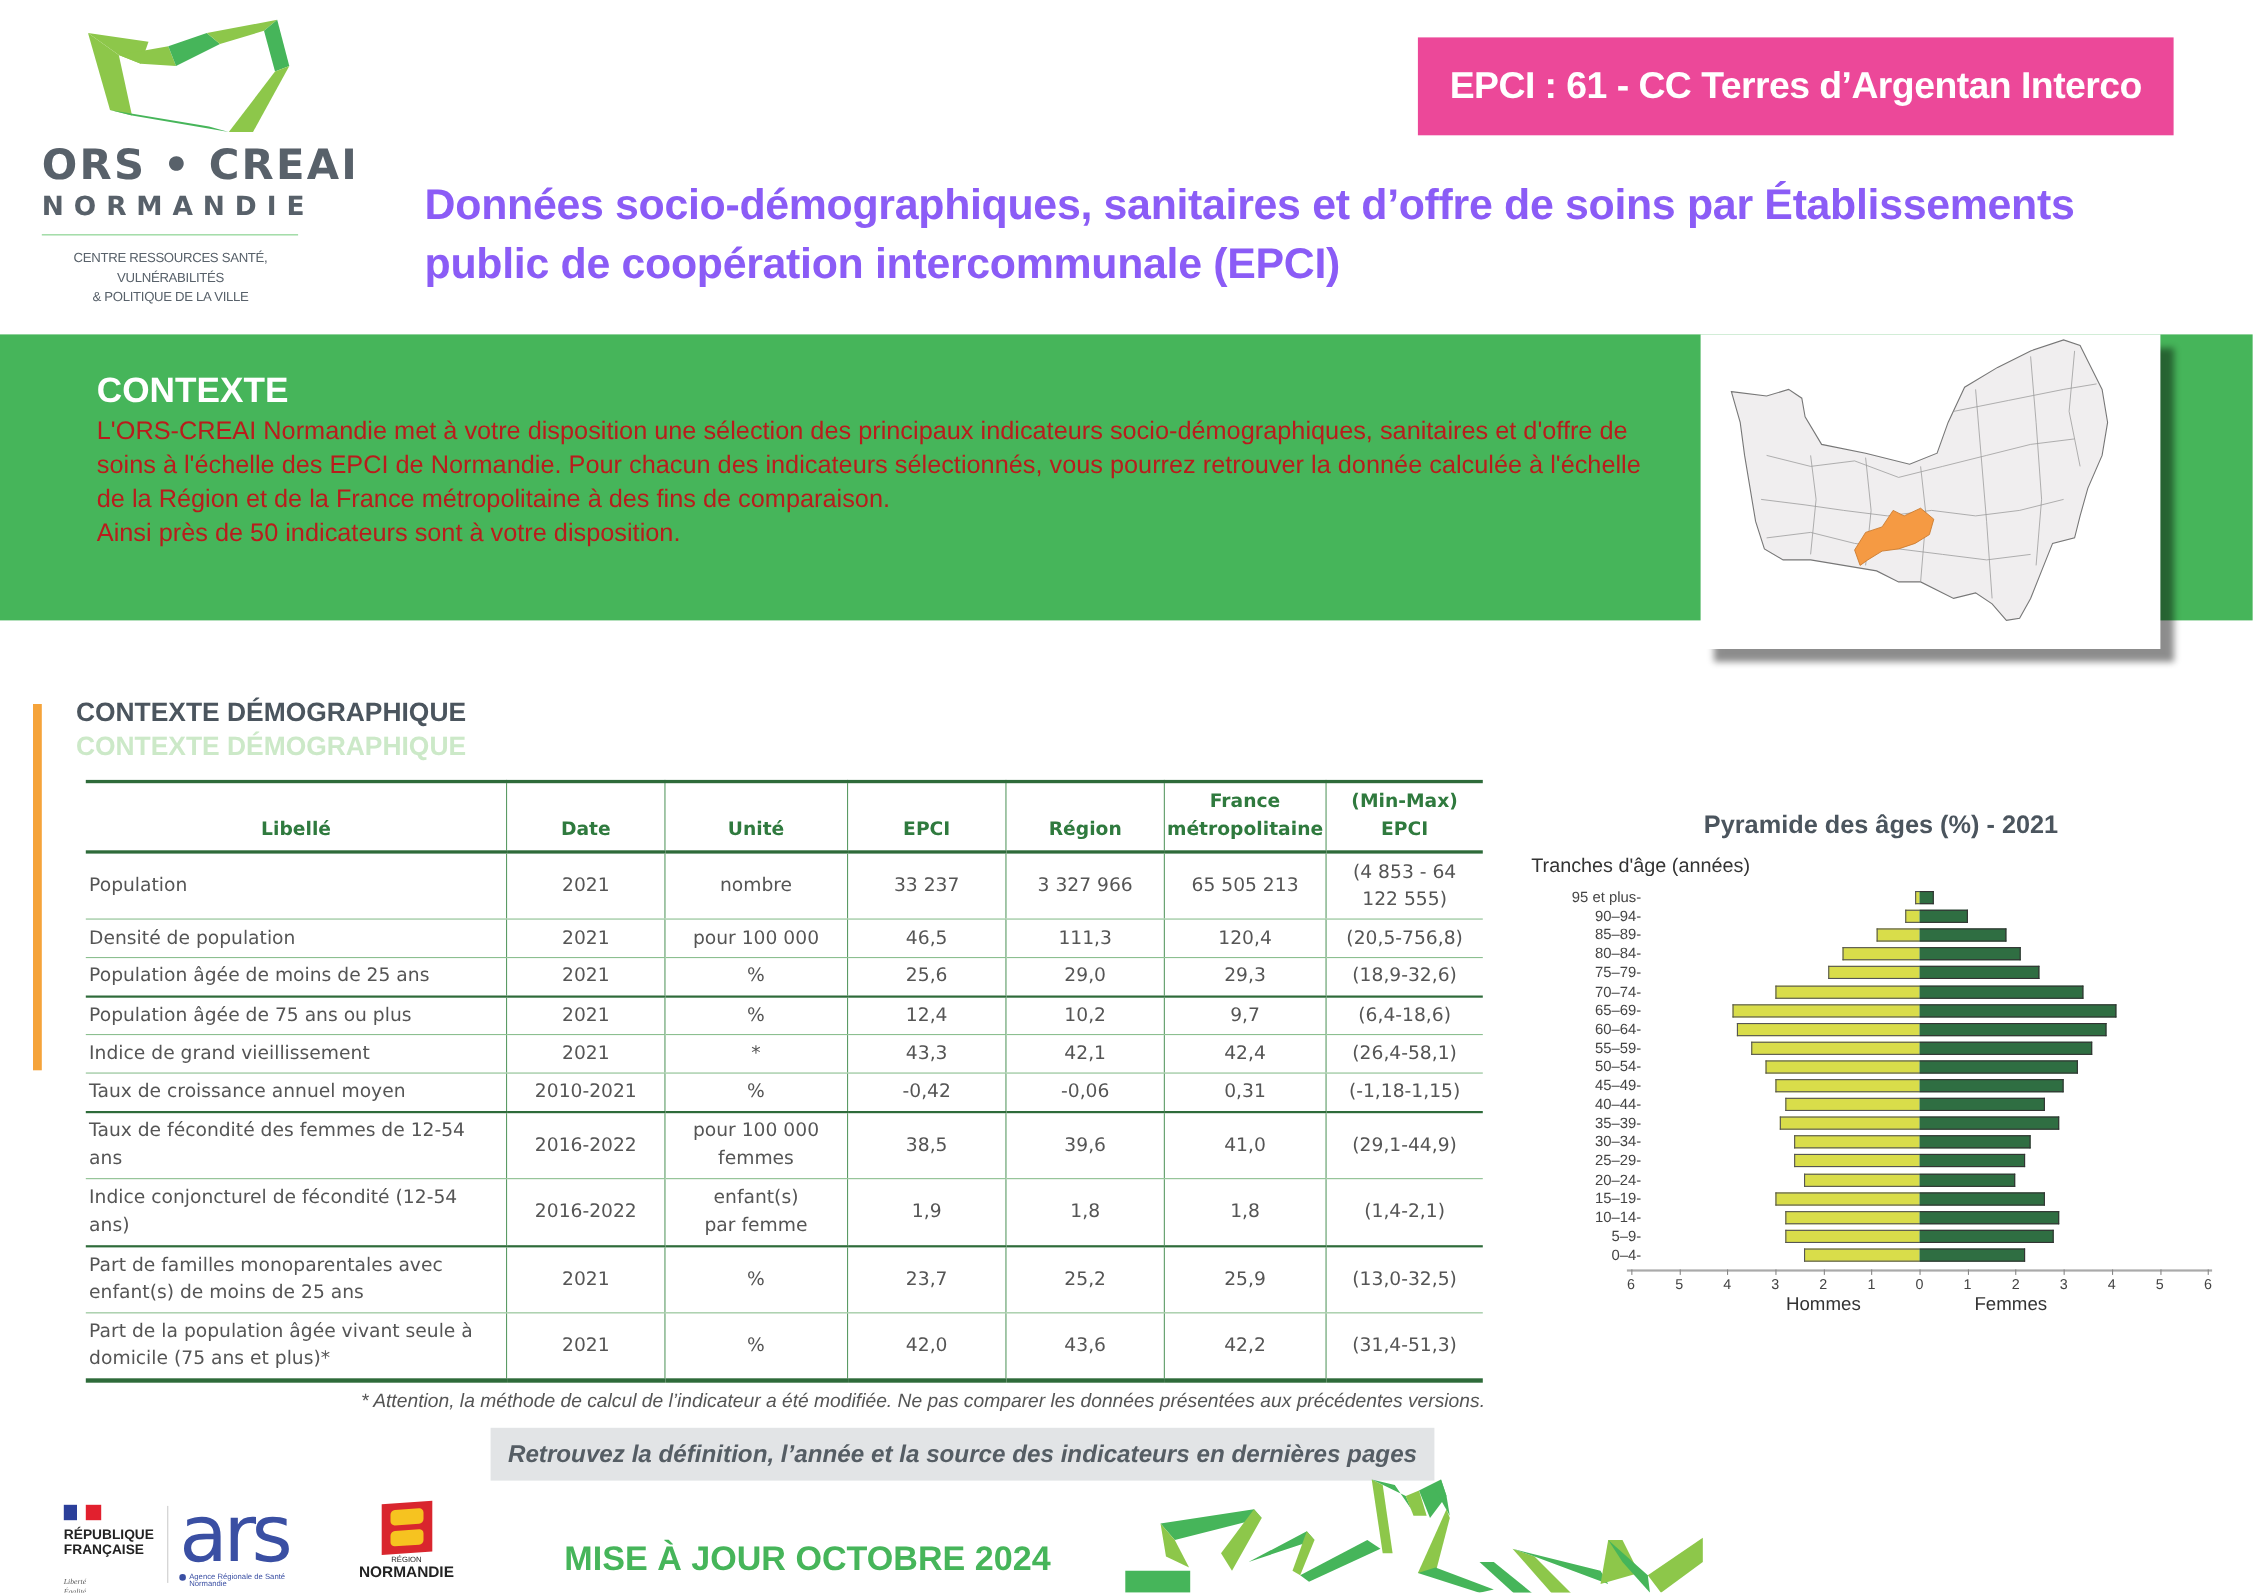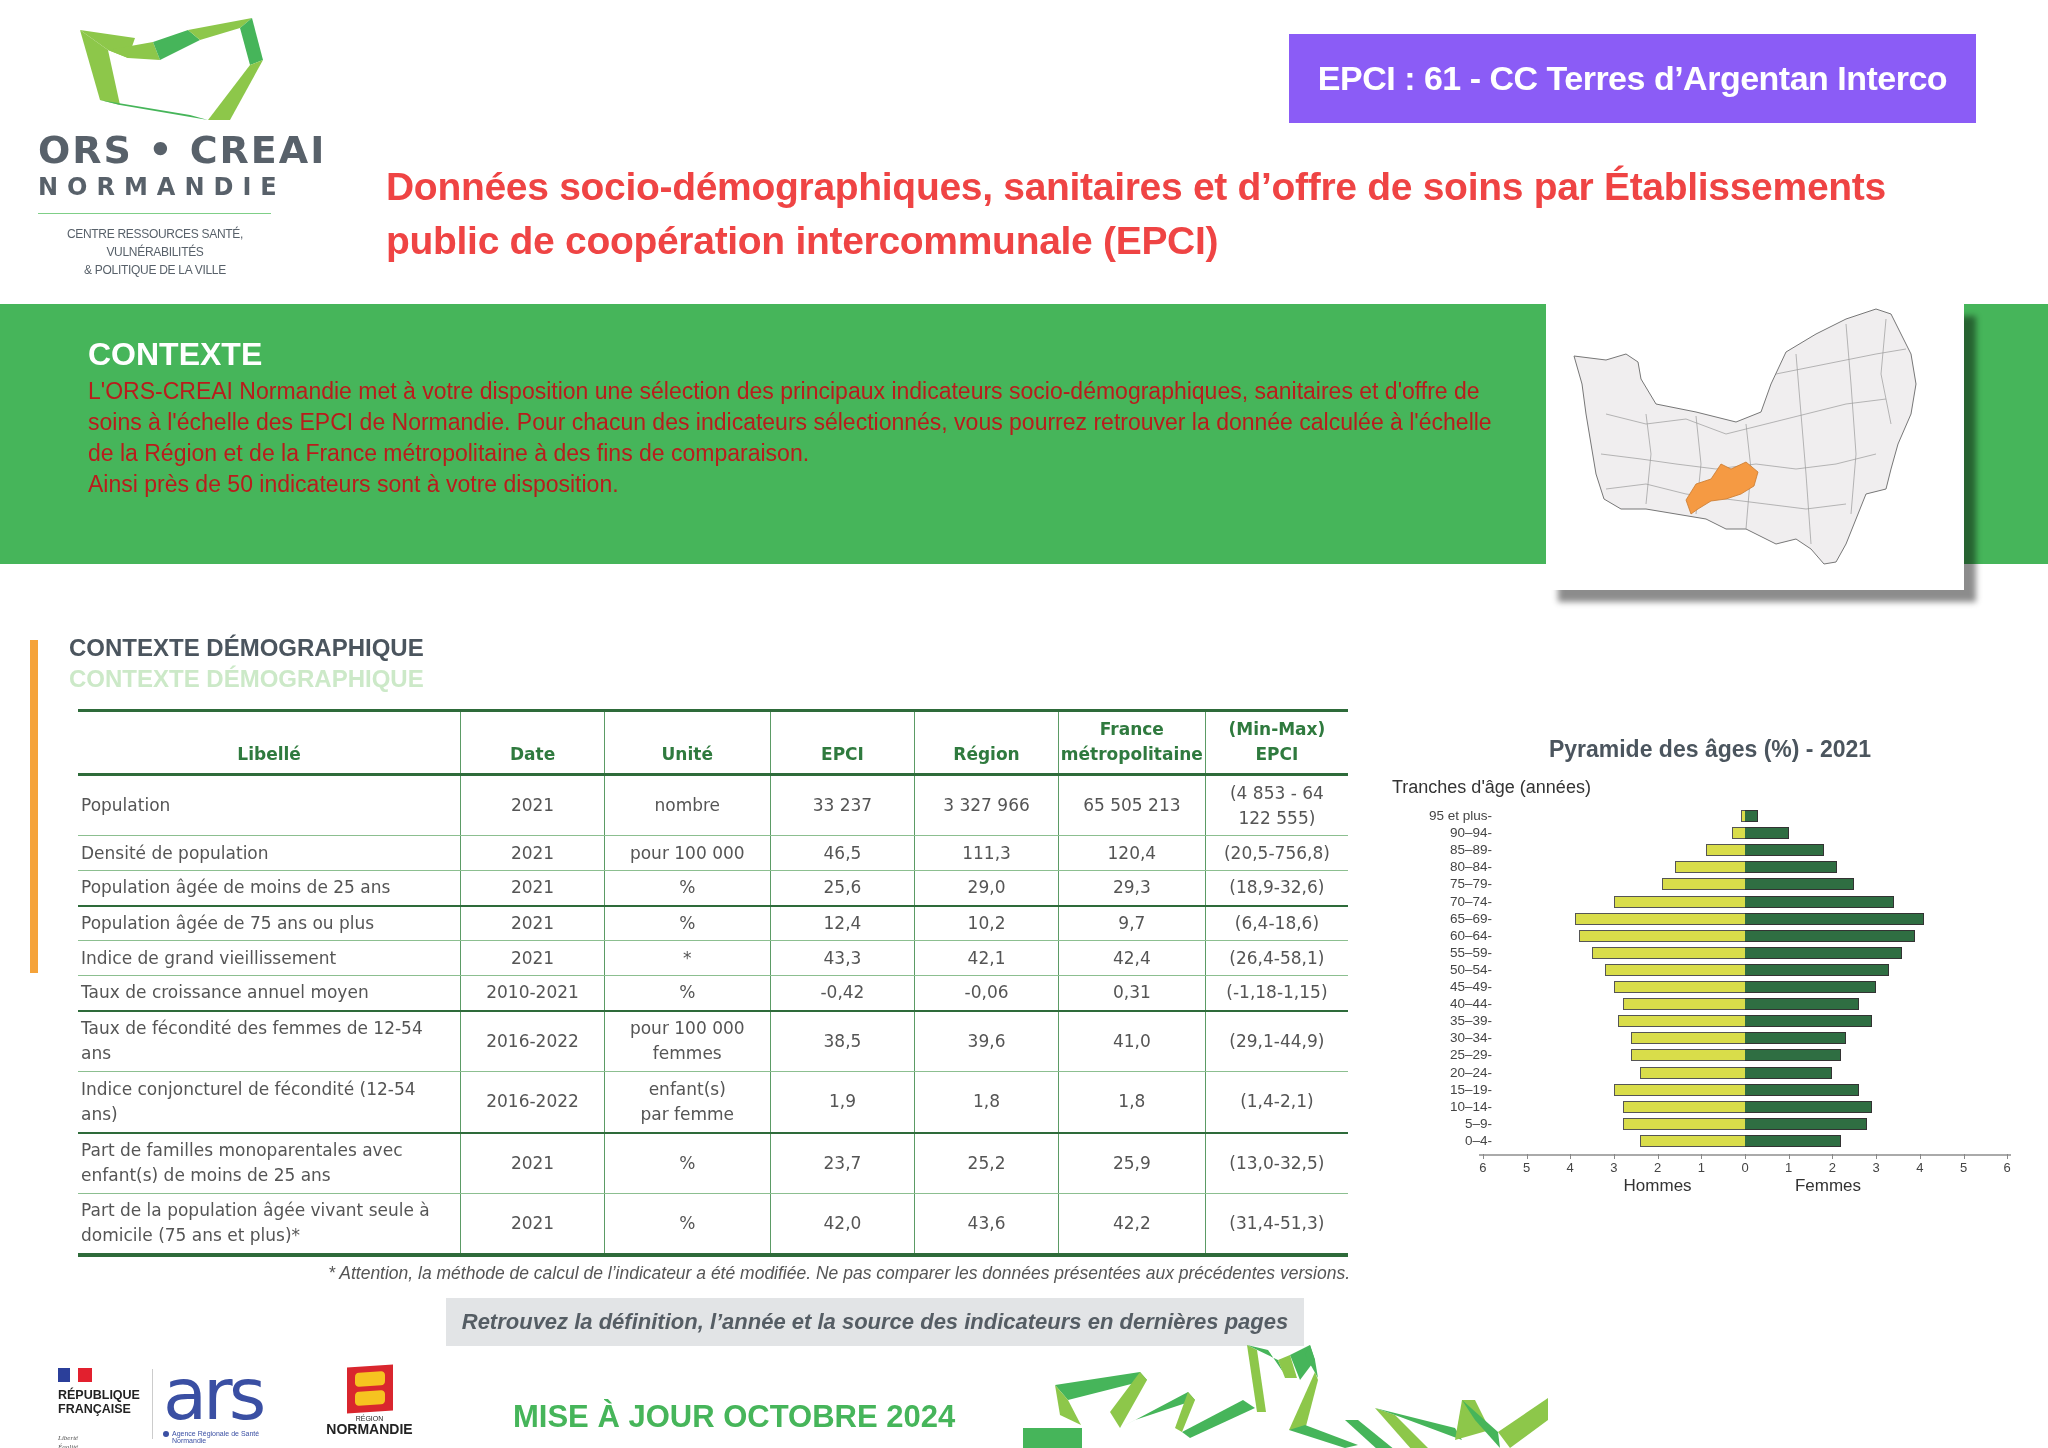--- a/index.html
+++ b/index.html
@@ -6,22 +6,22 @@
   body { width: 2048px; height: 1448px; background: #fff; position: relative; overflow: hidden; font-family: "Liberation Sans", sans-serif; color: #4a545c; }
   .abs { position: absolute; }
 
   
   .logo { left: 30px; top: 10px; width: 260px; height: 250px; }
   .logo-title { position: absolute; left: 8px; top: 118px; font-family: "DejaVu Sans", sans-serif; font-weight: bold; font-size: 38px; color: #58616a; letter-spacing: 2px; white-space: nowrap; }
   .logo-sub { position: absolute; left: 8px; top: 163px; font-family: "DejaVu Sans", sans-serif; font-weight: bold; font-size: 24px; color: #58616a; letter-spacing: 9px; white-space: nowrap; }
   .logo-line { position: absolute; left: 8px; top: 203px; width: 233px; height: 1px; background: #7fcf87; }
   .logo-tag { position: absolute; left: 0; top: 215px; width: 250px; text-align: center; font-size: 12px; color: #58616a; line-height: 18px; letter-spacing: -0.3px; }
 
-  .epci-banner { left: 1289px; top: 34px; width: 687px; height: 89px; background: #8b5cf6; color: #fff; font-weight: bold; font-size: 34px; display: flex; align-items: center; justify-content: center; letter-spacing: -0.5px; }
-  .main-title { left: 386px; top: 160px; width: 1620px; font-weight: bold; font-size: 39px; line-height: 54px; color: #ef4444; letter-spacing: -0.3px; }
+  .epci-banner { left: 1289px; top: 34px; width: 687px; height: 89px; background: #ec4899; color: #fff; font-weight: bold; font-size: 34px; display: flex; align-items: center; justify-content: center; letter-spacing: -0.5px; }
+  .main-title { left: 386px; top: 160px; width: 1620px; font-weight: bold; font-size: 39px; line-height: 54px; color: #8b5cf6; letter-spacing: -0.3px; }
 
   .contexte-band { left: 0; top: 304px; width: 2048px; height: 260px; background: #46b55a; }
   .contexte-title { left: 88px; top: 336px; font-weight: bold; font-size: 32px; color: #fff; }
   .contexte-text { left: 88px; top: 376px; width: 1420px; font-size: 23px; line-height: 31px; color: #b91c1c; }
   .map-card { left: 1546px; top: 304px; width: 418px; height: 286px; background: #fff; box-shadow: 12px 12px 6px rgba(0,0,0,0.45); }
 
   .section-bar { left: 30px; top: 640px; width: 8px; height: 333px; background: #f5a33a; }
   .section-title { left: 69px; top: 634px; font-weight: bold; font-size: 24px; color: #4b555e; }
   .section-title-ghost { left: 69px; top: 665px; font-weight: bold; font-size: 24px; color: #cce9c8; }
 

